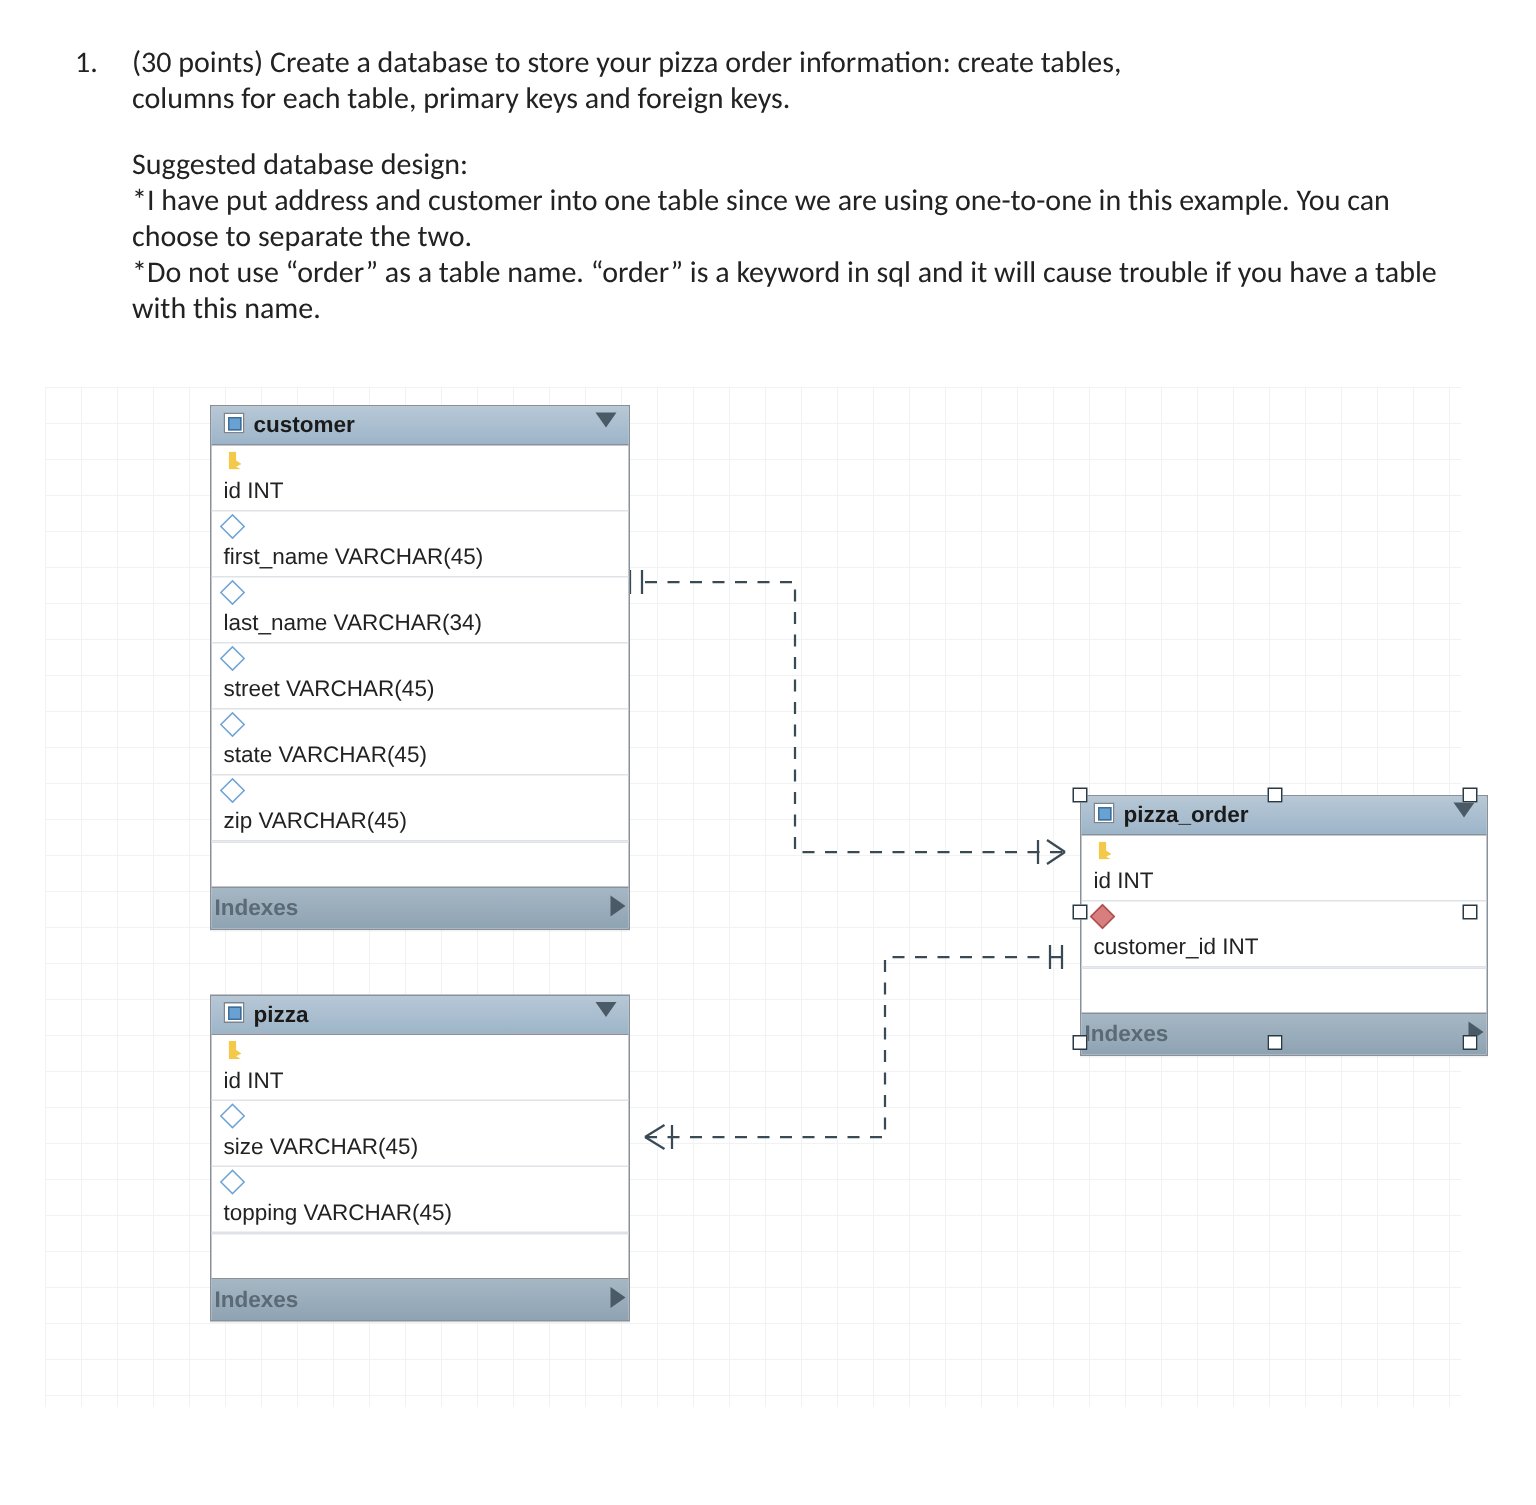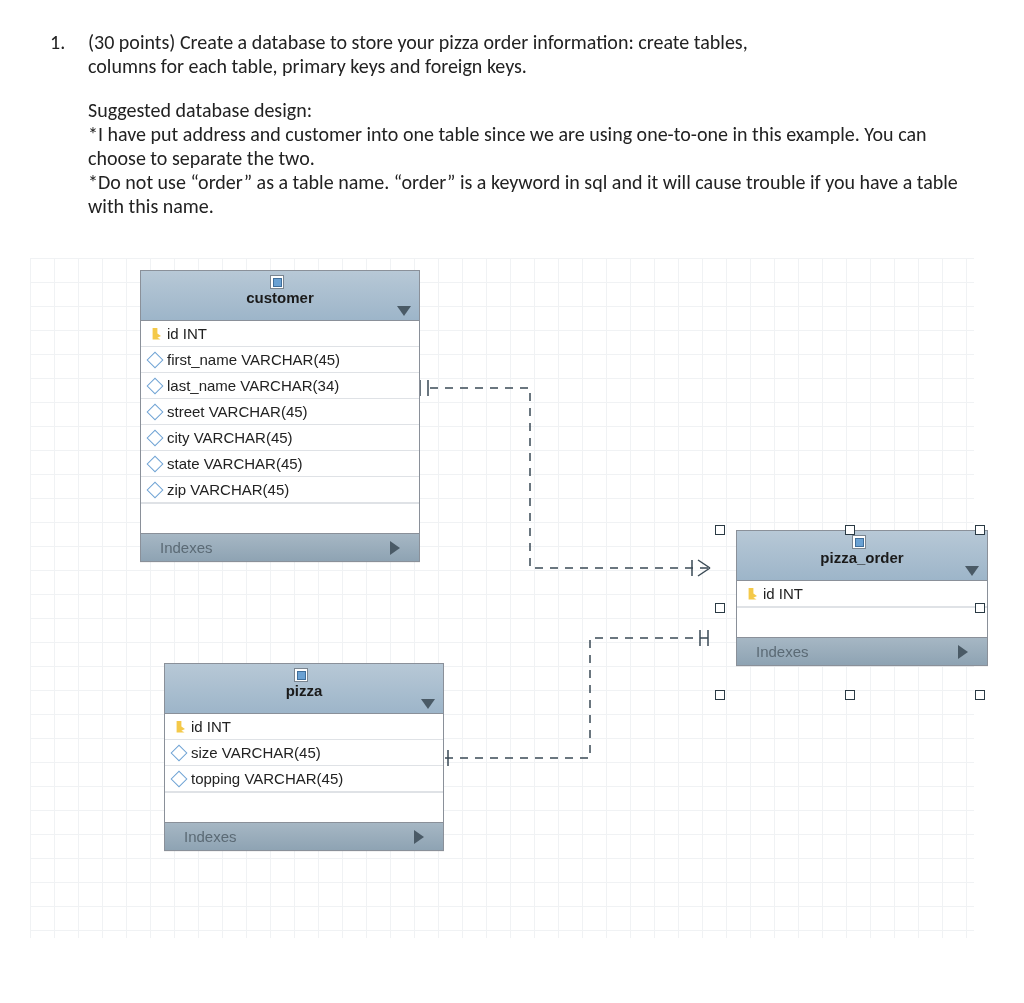--- a/index.html
+++ b/index.html
@@ -36,27 +36,25 @@
     position: absolute;
     width: 280px;
     background: #fff;
     border: 1px solid #8a9099;
     font-family: Arial, Helvetica, sans-serif;
     font-size: 15px;
     box-shadow: 0 1px 0 rgba(0,0,0,0.05);
   }
   .table-header {
     display: flex;
-    align-items: center;
     background: linear-gradient(#b7c8d6, #9db5c9);
     border-bottom: 1px solid #8a9099;
     padding: 4px 8px;
     font-weight: bold;
     color: #1a1a1a;
-    flex-direction: column;
   }
   .table-header .table-icon {
     width: 14px; height: 14px;
     background: #fff;
     border: 1px solid #7a8590;
     margin-right: 6px;
     display: inline-flex;
     align-items: center; justify-content: center;
   }
   .table-header .table-icon::after{
@@ -65,24 +63,25 @@
   }
   .table-header .triangle {
     margin-left: auto;
     width: 0; height: 0;
     border-left: 7px solid transparent;
     border-right: 7px solid transparent;
     border-top: 10px solid #4a5a66;
   }
   .col-row {
     display: flex;
-    align-items: center;
+    align-items: flex-start;
     padding: 4px 8px;
     border-bottom: 1px solid #dfe2e6;
     gap: 6px;
+    flex-direction: column;
   }
   .col-row:last-of-type { border-bottom: none; }
   .icon {
     width: 12px; height: 12px;
     display: inline-block;
     flex: 0 0 12px;
   }
   .icon.key {
     background: #f4c949;
     clip-path: polygon(30% 0,70% 0,70% 50%,100% 70%,70% 85%,100% 100%,30% 100%,30% 50%);
@@ -92,25 +91,25 @@
     transform: rotate(45deg);
     border: 1px solid #6fa3d4;
     background: #fff;
   }
   .icon.diamond.fk {
     background: #d77f7f;
     border-color: #b04d4d;
   }
   .indexes {
     display: flex;
-    align-items: center;
+    align-items: flex-start;
     background: linear-gradient(#a6b7c4, #8ea3b3);
     color: #5b6a75;
-    font-weight: normal;
-    padding: 5px 19px;
+    font-weight: bold;
+    padding: 5px 2px;
     border-top: 1px solid #8a9099;
   }
   .indexes .play {
     margin-left: auto;
     width: 0; height: 0;
     border-top: 7px solid transparent;
     border-bottom: 7px solid transparent;
     border-left: 10px solid #4a5a66;
   }
   .spacer-row { height: 30px; border-top:1px solid #dfe2e6; }
@@ -179,38 +178,34 @@
     <div class="col-row">
         <span class="icon diamond"></span>
         <span>last_name VARCHAR(34)</span>
       </div>
     <div class="col-row">
         <span class="icon diamond"></span>
         <span>street VARCHAR(45)</span>
       </div>
     <div class="col-row">
         <span class="icon diamond"></span>
-        <span>city VARCHAR(45)</span>
-      </div>
-    <div class="col-row">
-        <span class="icon diamond"></span>
         <span>state VARCHAR(45)</span>
       </div>
     <div class="col-row">
         <span class="icon diamond"></span>
         <span>zip VARCHAR(45)</span>
       </div>
     <div class="spacer-row"></div>
     <div class="indexes">
       <span>Indexes</span>
       <span class="play"></span>
     </div>
   </div>
 
-  <div class="table-box" style="left:110px; top:405px;margin-left:24px;">
+  <div class="table-box" style="left:110px; top:405px;">
     <div class="table-header">
       <span class="table-icon"></span>
       <span>pizza</span>
       <span class="triangle"></span>
     </div>
     <div class="col-row">
         <span class="icon key"></span>
         <span>id INT</span>
       </div>
     <div class="col-row">
@@ -221,29 +216,33 @@
         <span class="icon diamond"></span>
         <span>topping VARCHAR(45)</span>
       </div>
     <div class="spacer-row"></div>
     <div class="indexes">
       <span>Indexes</span>
       <span class="play"></span>
     </div>
   </div>
 
-  <div class="table-box" style="left:706px; top:272px; width:252px;">
+  <div class="table-box" style="left:690px; top:272px; width:272px;">
     <div class="table-header">
       <span class="table-icon"></span>
       <span>pizza_order</span>
       <span class="triangle"></span>
     </div>
     <div class="col-row">
         <span class="icon key"></span>
         <span>id INT</span>
+      </div>
+    <div class="col-row">
+        <span class="icon diamond fk"></span>
+        <span>customer_id INT</span>
       </div>
     <div class="spacer-row"></div>
     <div class="indexes">
       <span>Indexes</span>
       <span class="play"></span>
     </div>
   </div>
 
   <div class="sel-handle" style="left:685px; top:267px;"></div>
   <div class="sel-handle" style="left:815px; top:267px;"></div>

